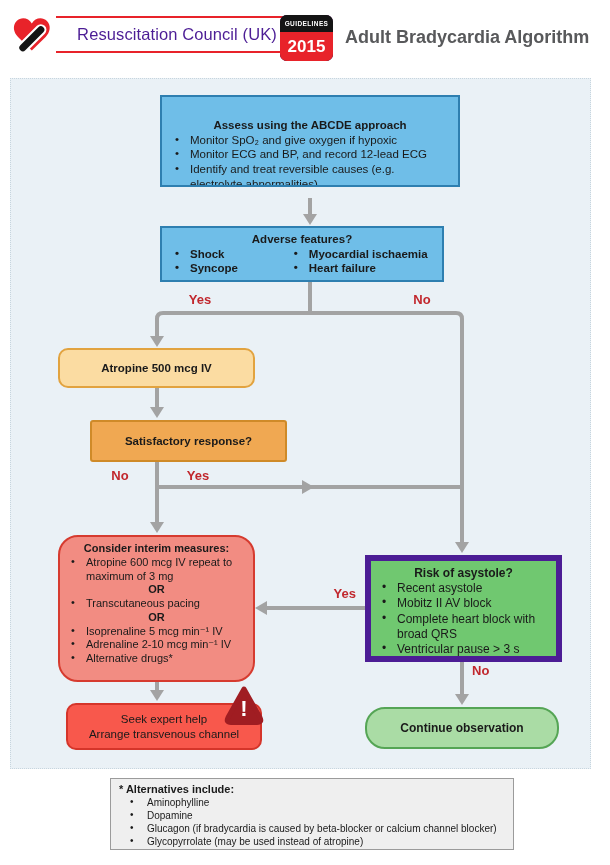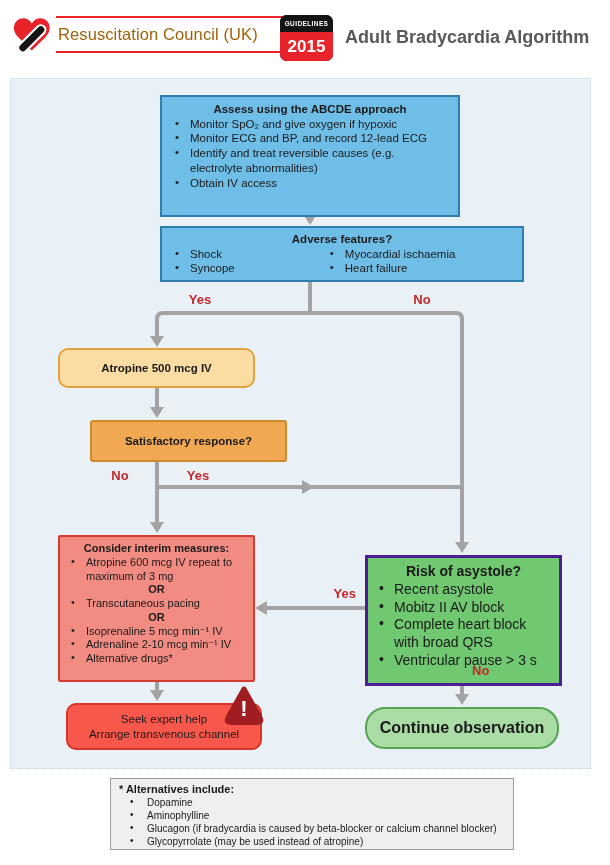--- a/index.html
+++ b/index.html
@@ -10,22 +10,22 @@
     color:#1a1a1a;
     position:relative;
   }
   .page { position:absolute; left:0; top:0; width:610px; height:865px; background:#fff; overflow:hidden; }
 
   
   .logo { position:absolute; left:9px; top:14px; width:46px; height:46px; }
   .org {
     position:absolute; left:56px; top:16px; width:242px;
     border-top:2px solid #e8232a; border-bottom:2px solid #e8232a;
-    padding:7px 2px; 
-    font-size:16.5px; color:#a16207; letter-spacing:0.1px;
+    padding:7px 2px; text-align:center;
+    font-size:16.5px; color:#4c1d95; letter-spacing:0.1px;
   }
   .badge {
     position:absolute; left:280px; top:15px; width:53px; height:46px;
     border-radius:7px; overflow:hidden; background:#a21caf;
     box-shadow:0 0 0 1px #2a2a2a inset;
   }
   .badge-top {
     height:17px; background:#141414; color:#fff;
     font-size:6.5px; font-weight:bold; letter-spacing:0.4px;
     display:flex; align-items:center; justify-content:center;
@@ -49,72 +49,72 @@
 
   
   .bx { position:absolute; overflow:hidden; }
   .bx .ttl { font-weight:bold; text-align:center; }
   .li { position:relative; padding-left:20px; }
   .li::before { content:"\2022"; position:absolute; left:5px; top:-1px; }
   .or { text-align:center; font-weight:bold; }
 
   
   .box-assess {
-    left:160px; top:95px; width:300px; height:122px;
+    left:160px; top:95px; width:300px; height:92px;
     background:#6fbee8; border:2px solid #2e7fb0;
-    padding:5px 8px; font-size:11.5px; line-height:1.28;
+    padding:21px 8px; font-size:11.5px; line-height:1.28;
   }
   .box-adverse {
-    left:160px; top:226px; width:364px; height:56px;
+    left:160px; top:226px; width:284px; height:56px;
     background:#6fbee8; border:2px solid #2e7fb0;
     padding:4px 8px; font-size:11.5px; line-height:1.28;
   }
-  .cols { display:flex; }
+  .cols { display:flex;font-weight:bold; }
   .col-l { width:45%; }
   .col-r { width:55%; }
 
   
   .box-atropine {
     left:58px; top:348px; width:197px; height:40px;
     background:#fbdca2; border:2px solid #e2a33f; border-radius:10px;
     display:flex; align-items:center; justify-content:center;
     font-size:11.5px; font-weight:bold;
   }
   .box-satisfactory {
     left:58px; top:420px; width:197px; height:42px;
     background:#f0a852; border:2px solid #cf8a28; border-radius:3px;
     display:flex; align-items:center; justify-content:center;
     font-size:11.5px; font-weight:bold;margin-left:32px;
   }
 
   
   .box-interim {
     left:58px; top:535px; width:197px; height:147px;
-    background:#f28c82; border:2px solid #d63b2f; border-radius:2px;
+    background:#f28c82; border:2px solid #d63b2f; border-radius:20px;
     padding:5px 6px 4px 6px; font-size:11px; line-height:1.25;
   }
   .box-seek {
     left:66px; top:703px; width:196px; height:47px;
     background:#f8584c; border:2px solid #d5352a; border-radius:10px;
     display:flex; flex-direction:column; align-items:center; justify-content:center;
     font-size:11.5px; font-weight:normal; line-height:1.3;
   }
   .warning { position:absolute; left:224px; top:685px; width:40px; height:42px; }
 
   
   .box-risk {
-    left:365px; top:555px; width:197px; height:131px;
-    background:#70c870; border:3px solid #4c1d95;
-    padding:5px 6px; font-size:14px; line-height:1.27;
+    left:365px; top:555px; width:197px; height:107px;
+    background:#70c870; border:6px solid #4c1d95;
+    padding:5px 6px; font-size:12px; line-height:1.27;
   }
   .box-continue {
     left:365px; top:707px; width:194px; height:42px;
     background:#aadca5; border:2px solid #55a555; border-radius:20px;
     display:flex; align-items:center; justify-content:center;
-    font-size:16px; font-weight:bold;
+    font-size:12px; font-weight:bold;
   }
 
   
   .lbl { position:absolute; font-size:13px; font-weight:bold; color:#c1272d; }
   .lbl-adverse-yes { left:170px; top:292px; width:60px; text-align:center; }
   .lbl-adverse-no  { left:392px; top:292px; width:60px; text-align:center; }
   .lbl-sat-no      { left:96px;  top:468px; width:48px; text-align:center; }
   .lbl-sat-yes     { left:174px; top:468px; width:48px; text-align:center; }
   .lbl-asys-yes    { left:308px; top:586px; width:48px; text-align:right; }
   .lbl-asys-no     { left:472px; top:663px; width:44px; text-align:left; }
@@ -251,20 +251,20 @@
   </div>
 
   <div class="lbl lbl-asys-yes">Yes</div>
   <div class="lbl lbl-asys-no">No</div>
 
   <div class="bx box-continue">Continue observation</div>
 
   <div class="footnote">
     <div class="fttl">* Alternatives include:</div>
     <div>
+        <div class="li">Aminophylline</div>
         <div class="li">Dopamine</div>
-        <div class="li">Aminophylline</div>
         <div class="li">Glucagon (if bradycardia is caused by beta-blocker or calcium channel blocker)</div>
         <div class="li">Glycopyrrolate (may be used instead of atropine)</div>
       </div>
   </div>
 
 </div>
 
 </body></html>

